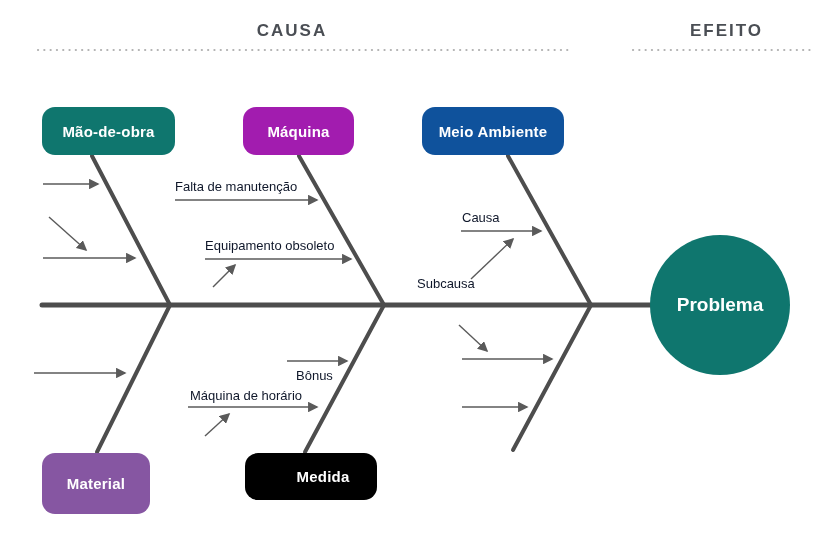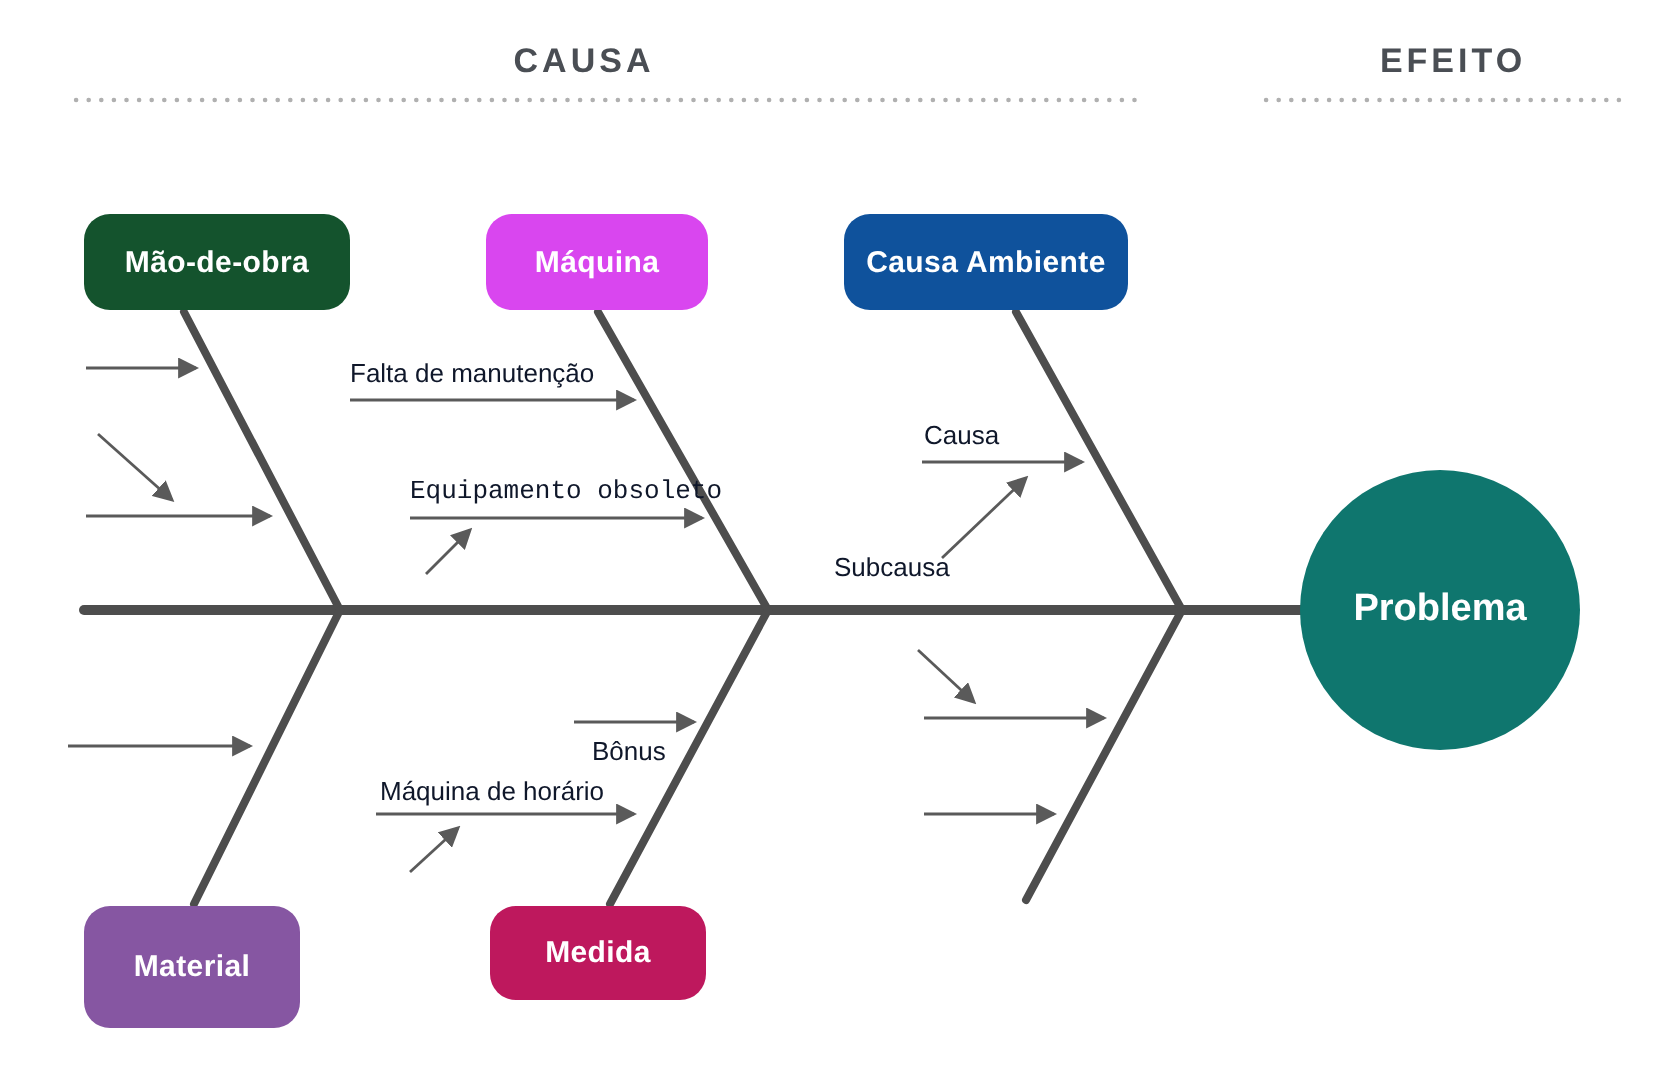--- a/index.html
+++ b/index.html
@@ -33,21 +33,21 @@
   .effect-circle{
     position:absolute;left:650px;top:235px;width:140px;height:140px;
     border-radius:50%;display:flex;align-items:center;justify-content:center;
     color:#ffffff;font-weight:bold;font-size:19px;
   }
 
   .note{
     position:absolute;font-size:13px;color:#0f172a;white-space:nowrap;
   }
   .note-falta{left:175px;top:179px;}
-  .note-equipamento{left:205px;top:238px;font-family:Liberation Mono, monospace;}
+  .note-equipamento{left:205px;top:238px;}
   .note-causa{left:462px;top:210px;}
   .note-subcausa{left:417px;top:252px;margin-top:24px;}
   .note-bonus{left:296px;top:340px;margin-top:28px;}
   .note-mudanca{left:190px;top:388px;}
 
   .bones{stroke:#4D4D4D;stroke-linecap:round;fill:none;}
   .spine-line{stroke-width:5px;}
   .bone-line{stroke-width:4px;}
   .arrows{stroke:#5A5A5A;stroke-width:1.4px;fill:none;}
   #arrowhead path{fill:#5A5A5A;}
@@ -106,25 +106,25 @@
 
       <path d="M459 325 L487 351" marker-end="url(#arrowhead)"></path>
       <path d="M462 359 L552 359" marker-end="url(#arrowhead)"></path>
       <path d="M462 407 L527 407" marker-end="url(#arrowhead)"></path>
     </g>
   </svg>
 
   <div class="zone-title causa">CAUSA</div>
   <div class="zone-title efeito">EFEITO</div>
 
-  <div class="cat-box cat-mao" style="background: #14532d;">Mão-de-obra</div>
-  <div class="cat-box cat-maquina" style="background: #d946ef;">Máquina</div>
-  <div class="cat-box cat-meio" style="background: rgb(15, 82, 156);">Causa Ambiente</div>
+  <div class="cat-box cat-mao" style="background: #0f766e;">Mão-de-obra</div>
+  <div class="cat-box cat-maquina" style="background: #a21caf;">Máquina</div>
+  <div class="cat-box cat-meio" style="background: rgb(15, 82, 156);">Meio Ambiente</div>
   <div class="cat-box cat-material" style="background: rgb(134, 86, 162);">Material</div>
-  <div class="cat-box cat-medida" style="background: #be185d;">Medida</div>
+  <div class="cat-box cat-medida" style="background: #000000; padding-left: 24px;">Medida</div>
 
   <div class="effect-circle" style="background: #0f766e;">Problema</div>
 
   <span class="note note-falta">Falta de manutenção</span>
   <span class="note note-equipamento">Equipamento obsoleto</span>
   <span class="note note-causa">Causa</span>
   <span class="note note-subcausa">Subcausa</span>
   <span class="note note-bonus">Bônus</span>
   <span class="note note-mudanca">Máquina de horário</span>
 

